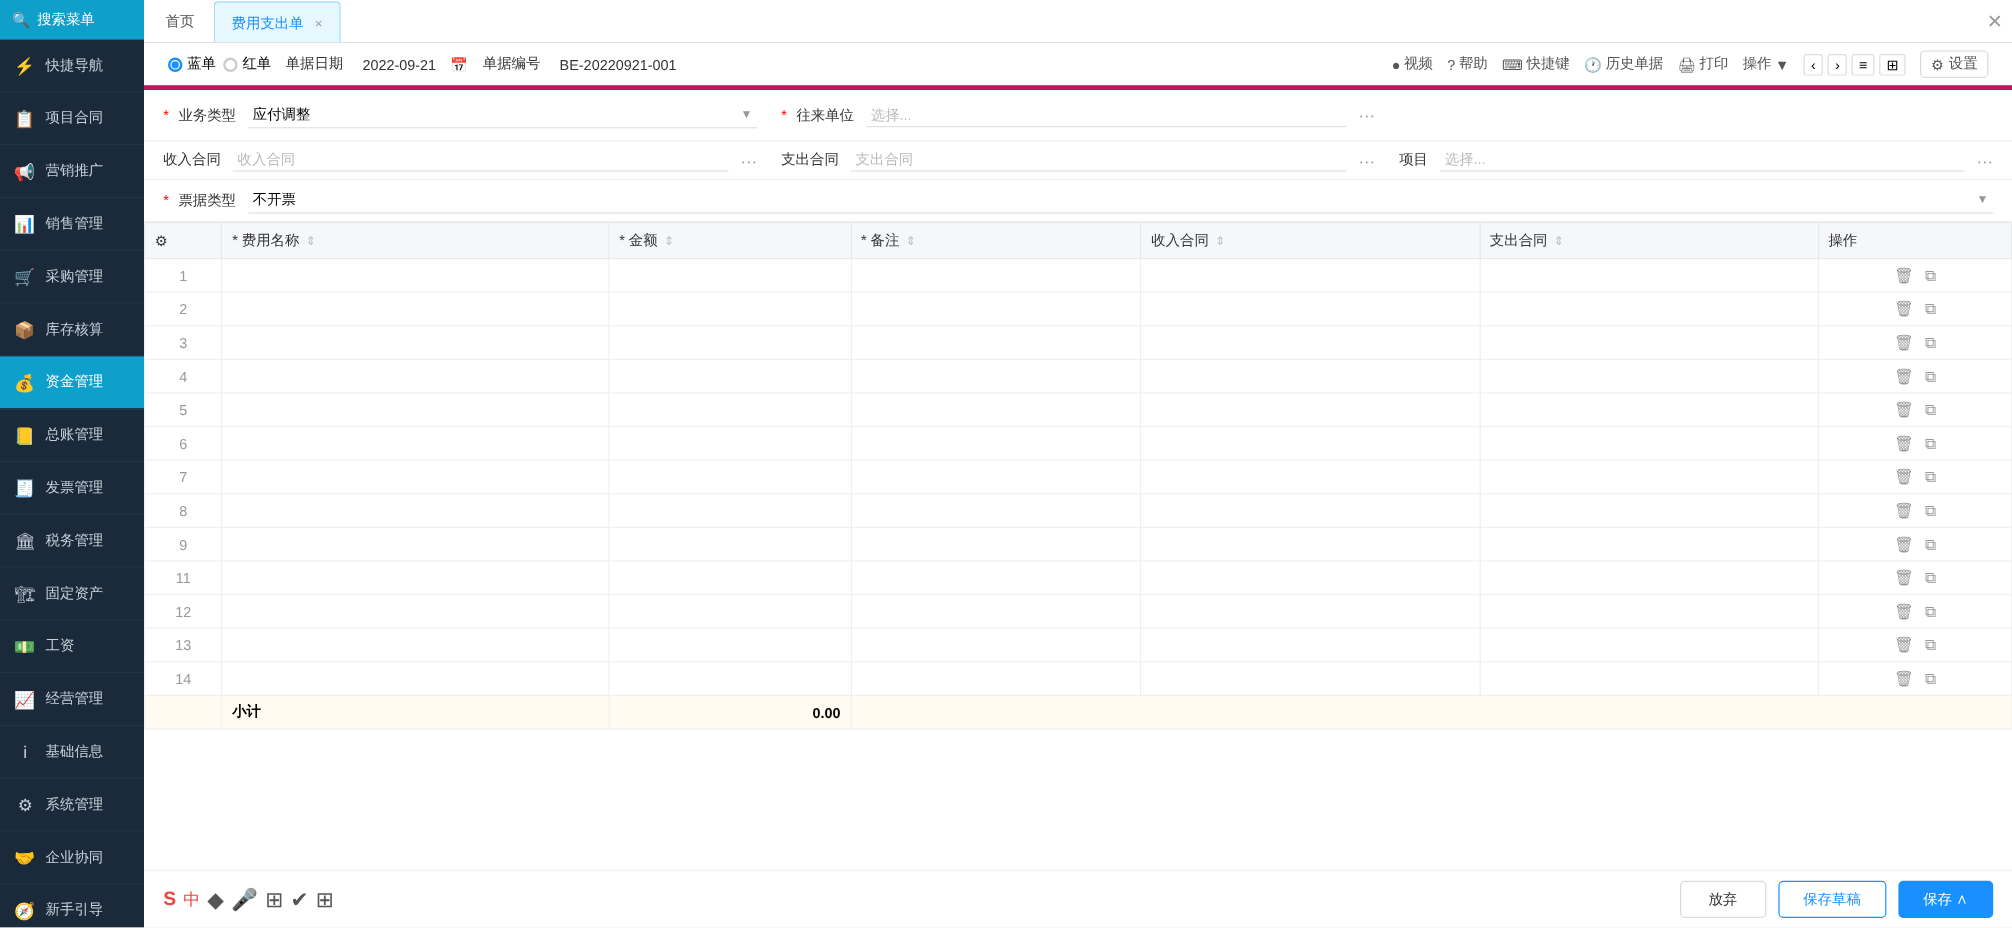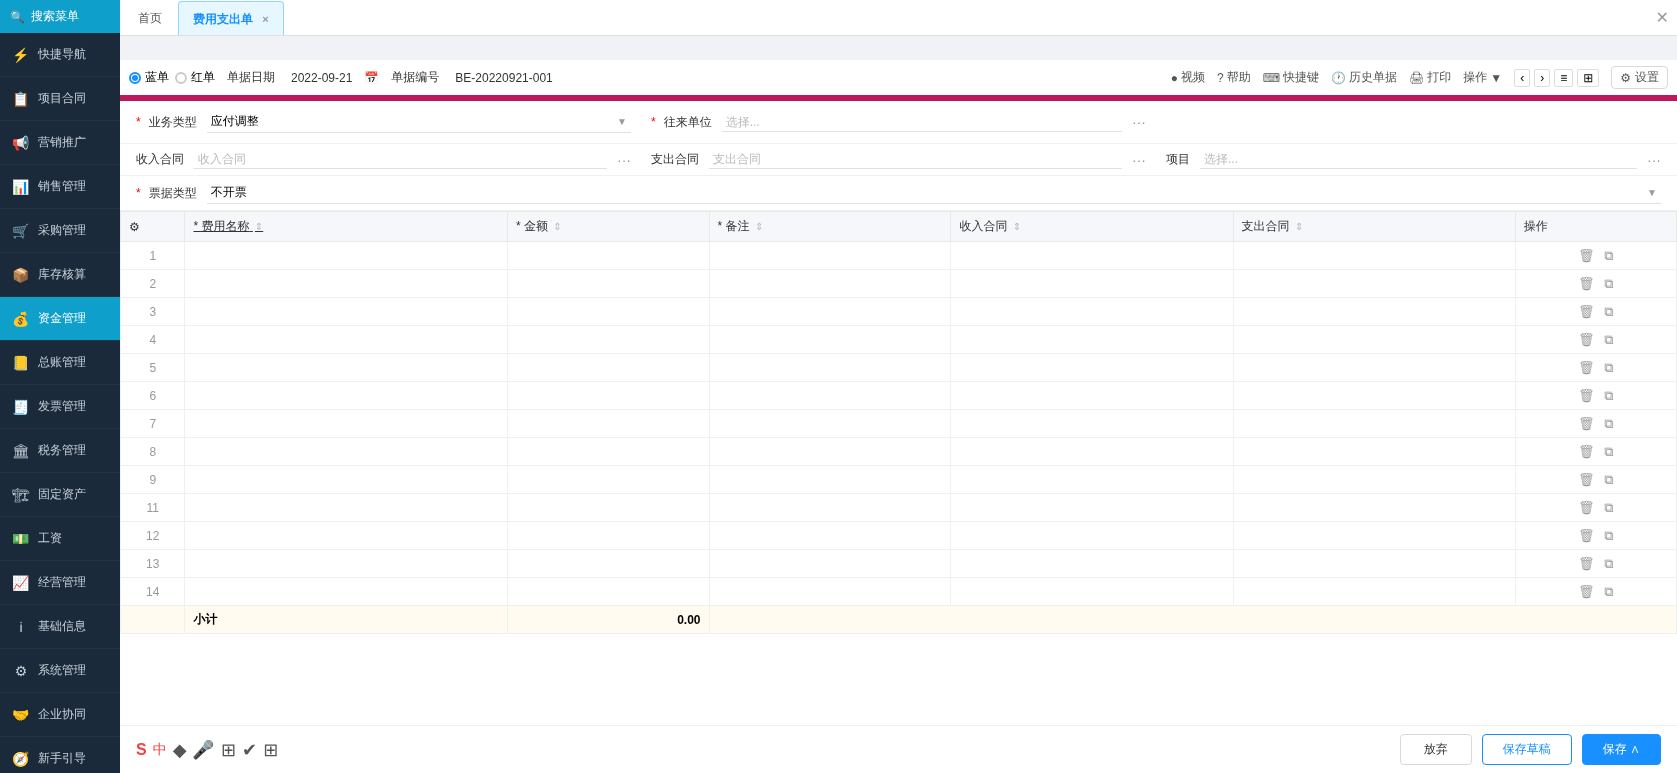--- a/index.html
+++ b/index.html
@@ -38,21 +38,20 @@
     .sidebar-item .icon { font-size: 14px; width: 18px; text-align: center; }
 
     
     .main-content {
       flex: 1;
       display: flex;
       flex-direction: column;
       background: #f0f2f5;
       height: 773px;
       overflow: hidden;
-      gap: 24px;
     }
 
     
     .tab-bar {
       background: #fff;
       display: flex;
       align-items: center;
       border-bottom: 1px solid #e0e0e0;
       height: 36px;
       padding-left: 4px;
@@ -64,21 +63,20 @@
       line-height: 34px;
       cursor: pointer;
       color: #555;
       border-radius: 4px 4px 0 0;
     }
     .tab.active {
       background: #e6f7ff;
       color: #1890ff;
       border: 1px solid #91d5ff;
       border-bottom: none;
-      font-weight: bold;
     }
     .tab-close {
       margin-left: 6px;
       color: #999;
       font-size: 11px;
     }
 
     
     .form-container {
       background: #fff;
@@ -86,22 +84,22 @@
       display: flex;
       flex-direction: column;
       overflow: hidden;
       padding: 0;
     }
 
     
     .toolbar {
       display: flex;
       align-items: center;
-      padding: 6px 9px;
-      border-bottom: 6px solid #be185d;
+      padding: 6px 20px;
+      border-bottom: 4px solid #be185d;
       gap: 12px;
       flex-shrink: 0;
     }
     .radio-group { display: flex; align-items: center; gap: 6px; }
     .radio-label { display: flex; align-items: center; gap: 4px; cursor: pointer; }
     .radio-dot { width: 12px; height: 12px; border-radius: 50%; border: 2px solid #1890ff; display: flex; align-items: center; justify-content: center; }
     .radio-dot.checked::after { content: ''; width: 6px; height: 6px; background: #1890ff; border-radius: 50%; }
     .radio-dot.unchecked { border-color: #ccc; }
     .field-label { color: #333; margin-right: 4px; }
     .field-value { color: #333; }
@@ -258,21 +256,21 @@
     .btn-save {
       background: #1890ff;
       border: 1px solid #1890ff;
       border-radius: 4px;
       padding: 6px 20px;
       cursor: pointer;
       color: #fff;
     }
     .col-actions { width: 80px; }
     .col-num { width: 32px; }
-    .col-name { width: 160px; text-decoration: underline; }
+    .col-name { width: 160px; }
     .col-amount { width: 100px; }
     .col-note { width: 120px; }
     .col-income { width: 140px; }
     .col-expense { width: 140px; }
   </style>
 </head>
 <body>
 
 <div class="sidebar">
   <div class="sidebar-search">

